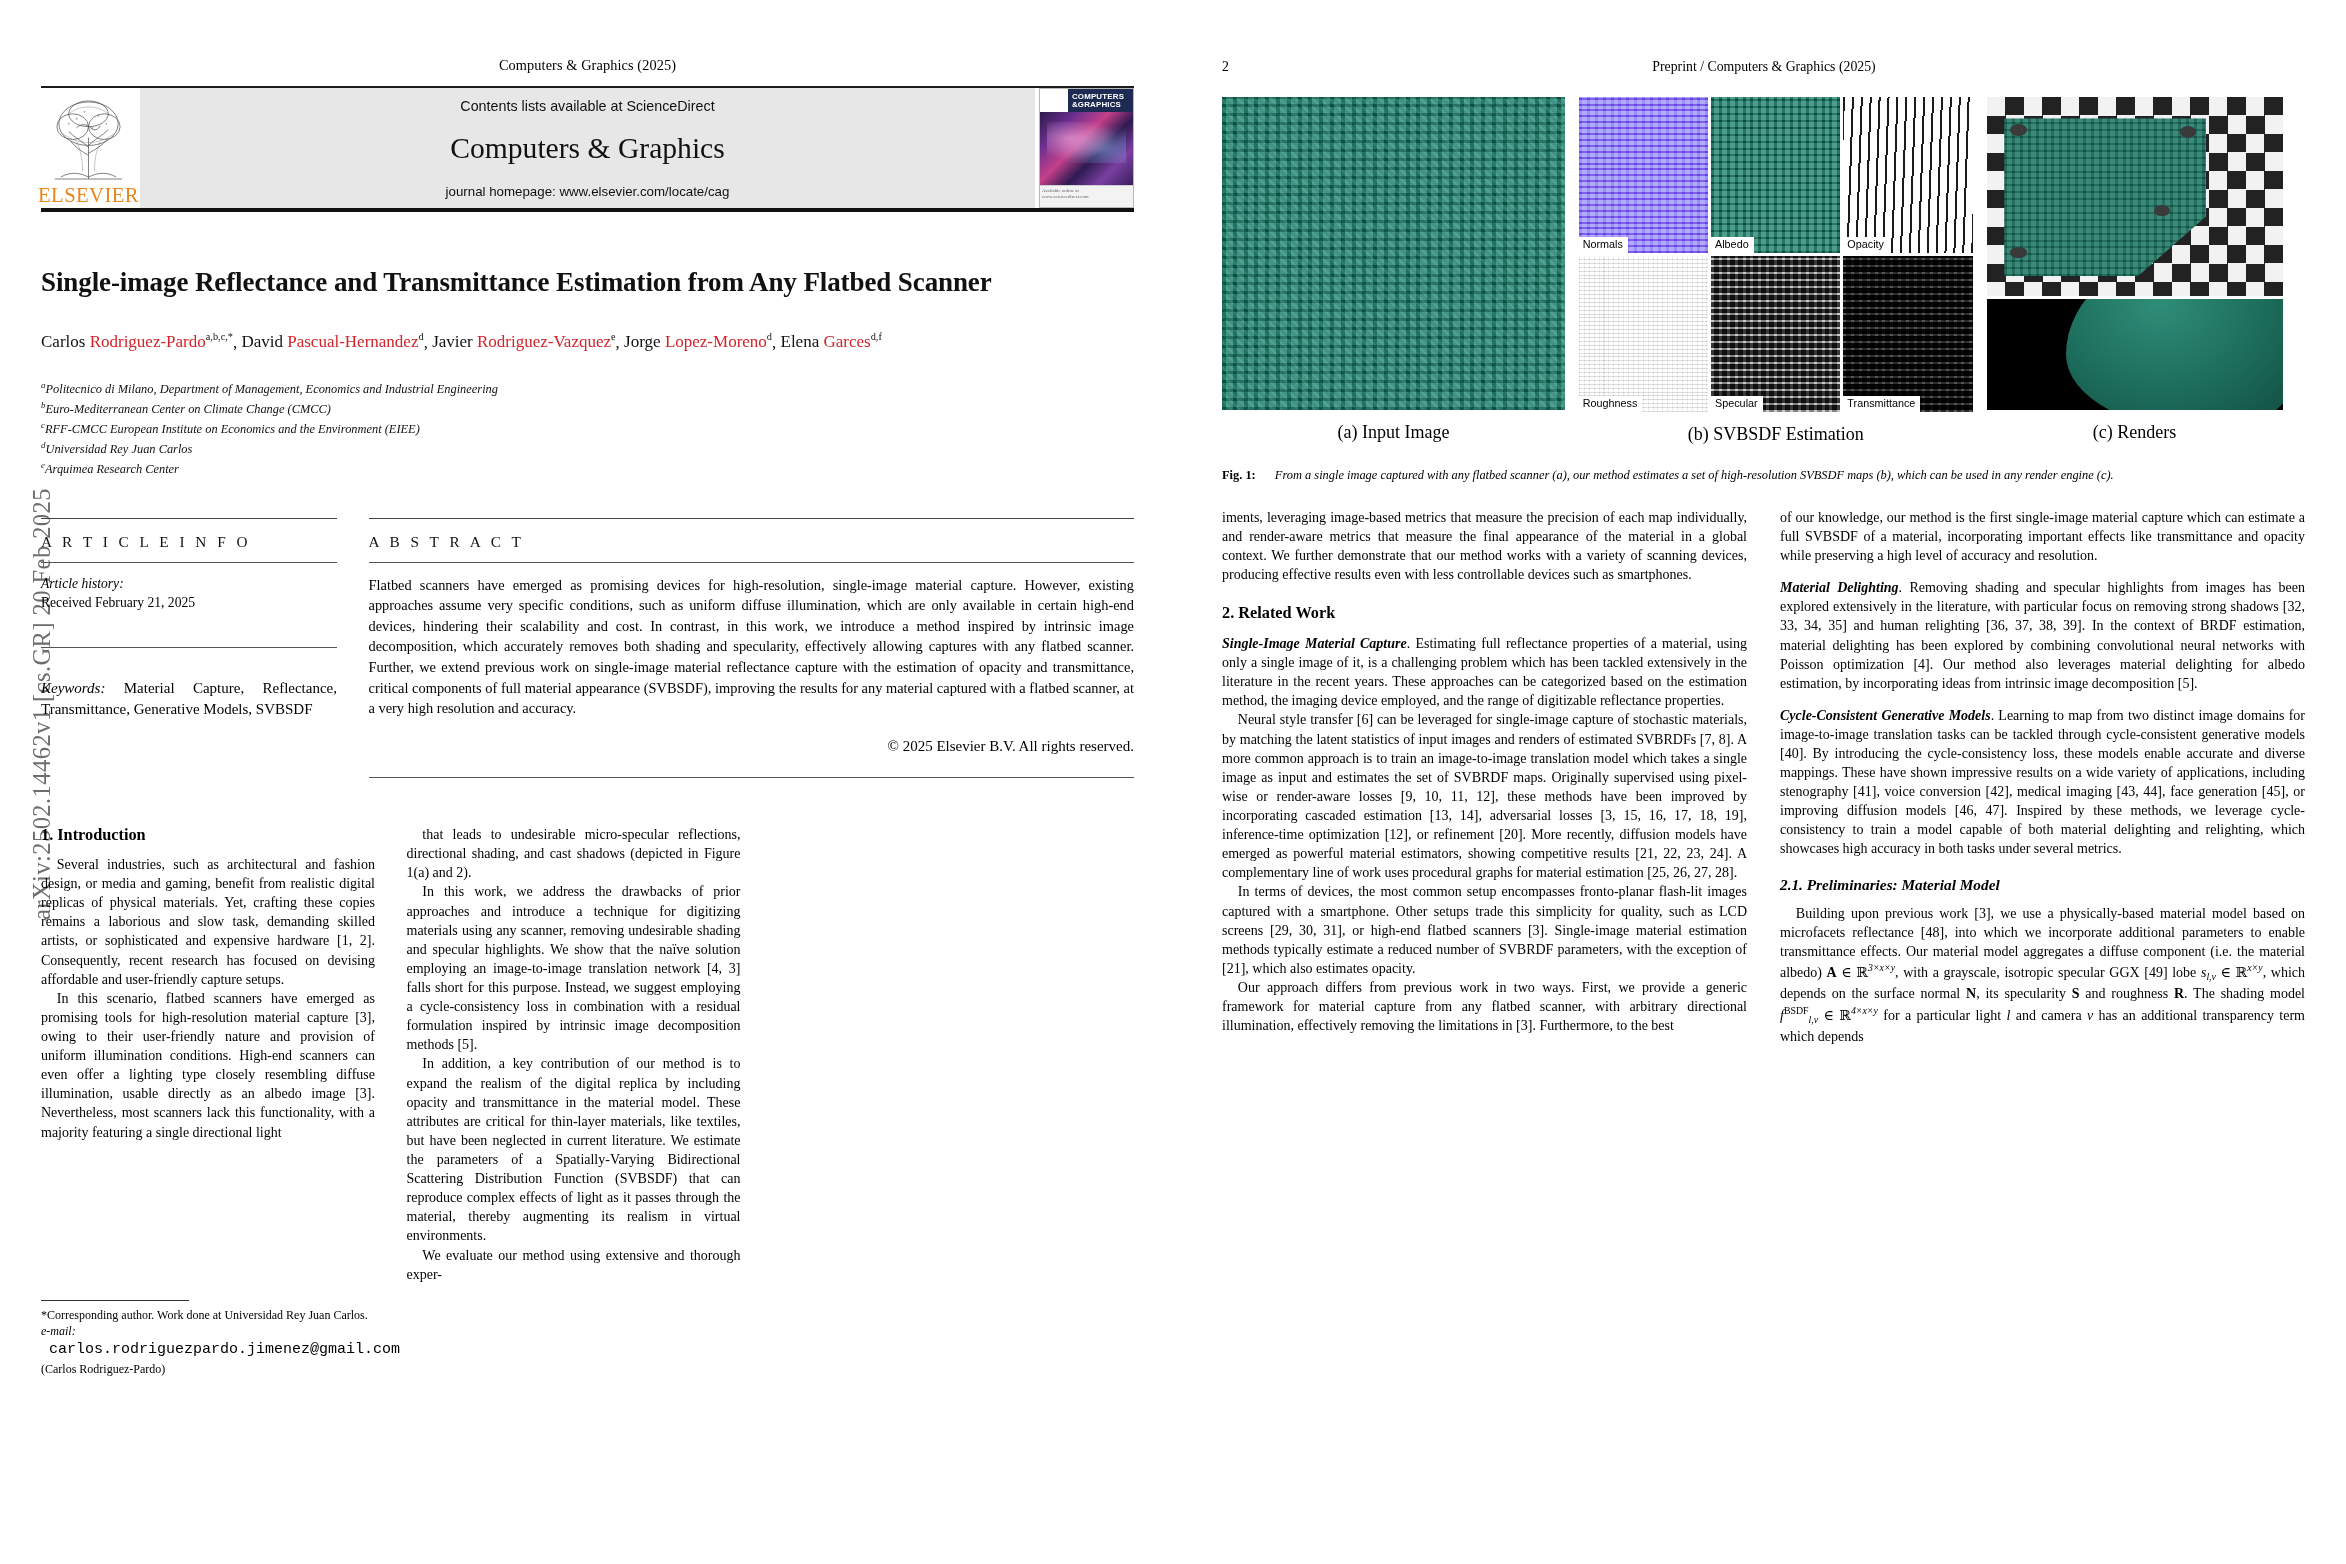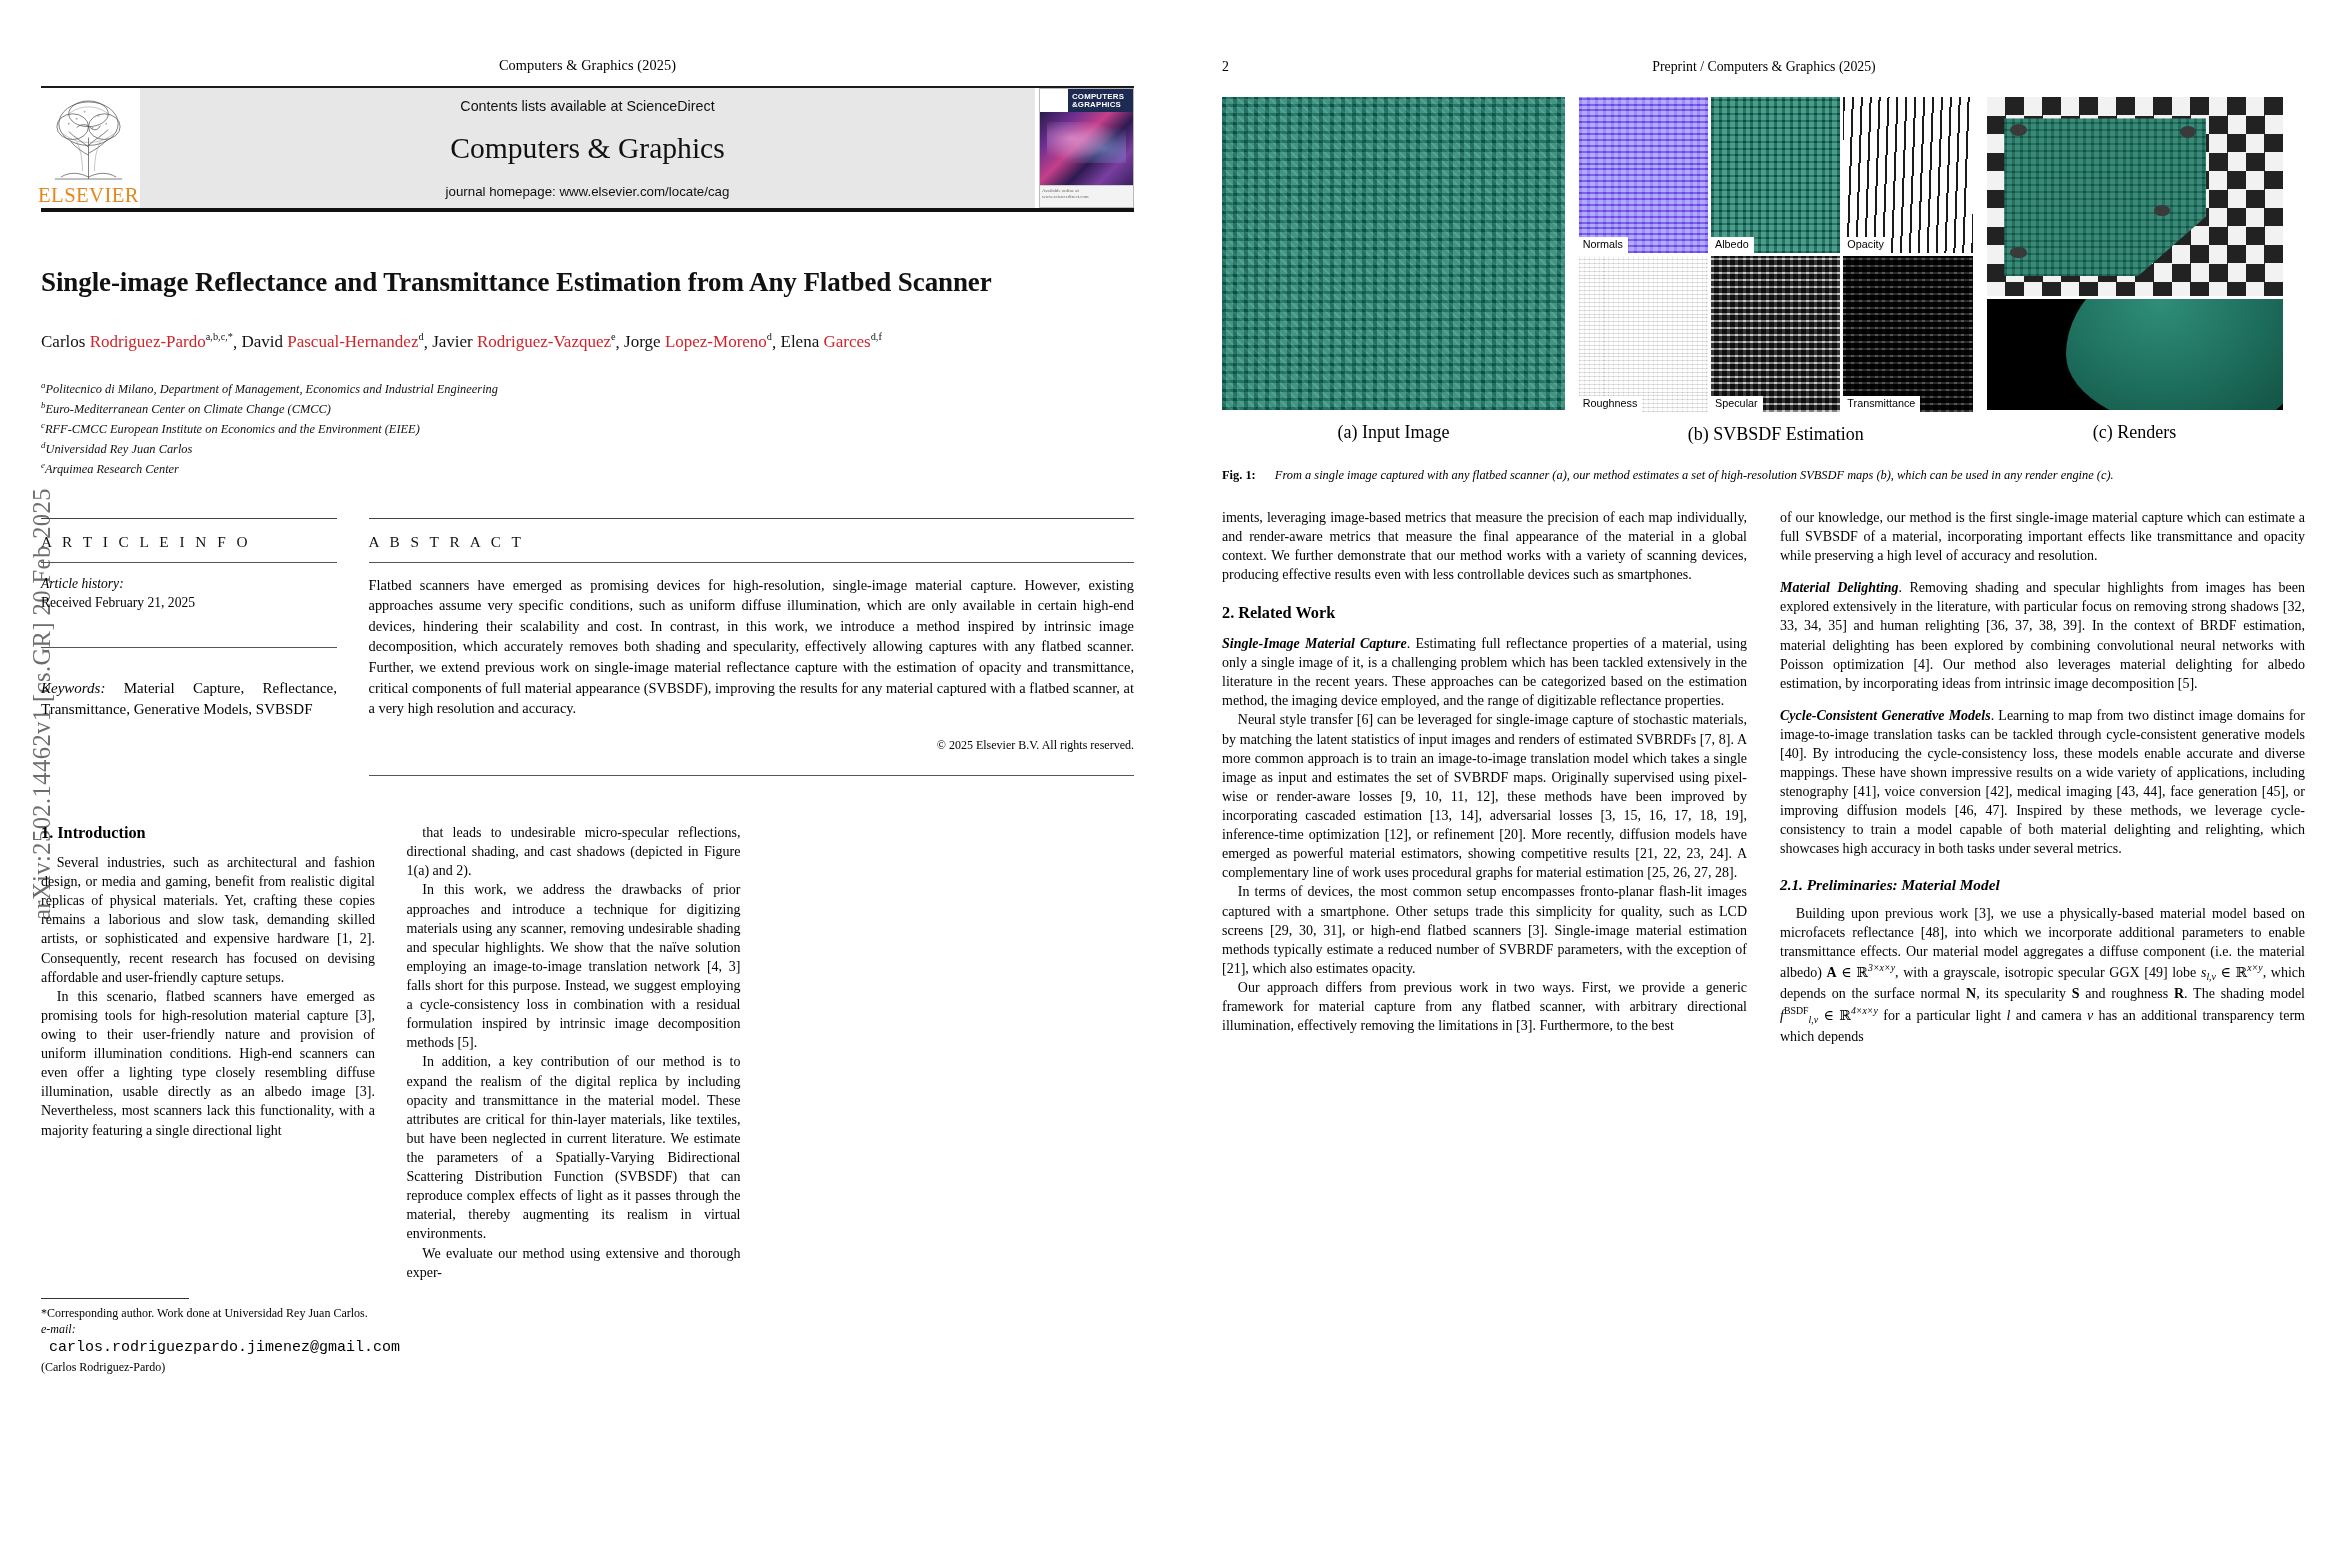--- a/index.html
+++ b/index.html
@@ -204,21 +204,21 @@
   .keywords i { font-style: italic; }
 
   .abs-body {
     font-size: 14.4px;
     line-height: 1.43;
     text-align: justify;
     padding-top: 11.8px;
   }
   .abs-copyright {
     text-align: right;
-    font-size: 12px;
+    font-size: 15px;
     padding-top: 19.7px;
   }
   .abs-rule-bot { border-top: 1.1px solid #555; margin-top: 21.7px; }
 
   
   .l-cols {
     display: flex;
     margin-top: 47px;
     gap: 31.5px;
     height: 552px;

